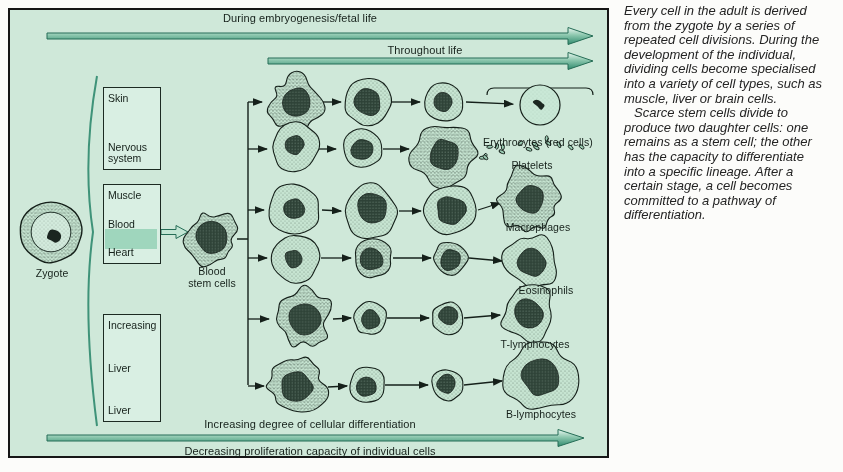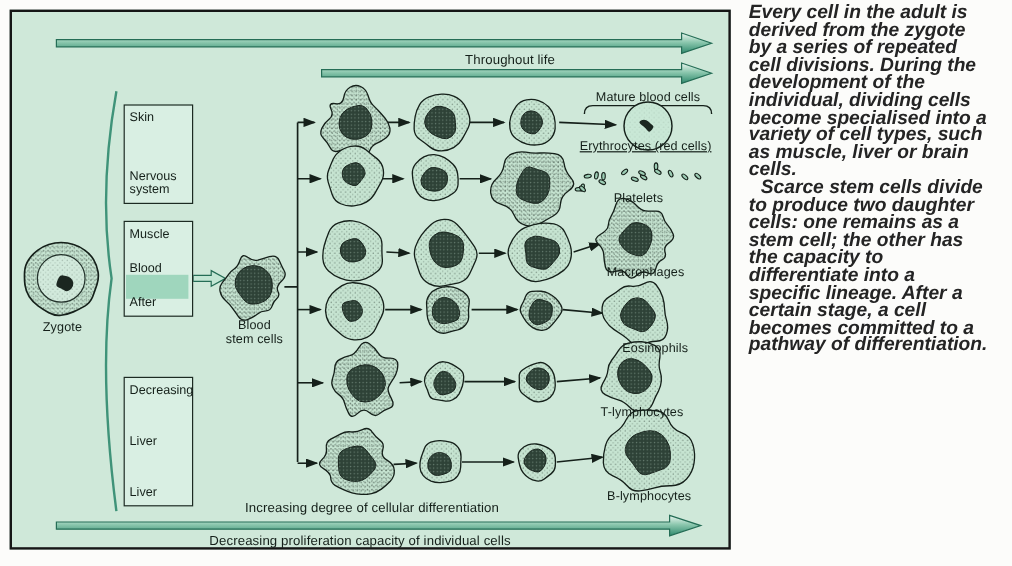--- a/index.html
+++ b/index.html
@@ -13,21 +13,21 @@
        text-align:center;letter-spacing:.1px;}
   .lbl.big{font-size:11px;}
   .obox{position:absolute;background:#d9efe3;border:1.5px solid #1c2a22;box-sizing:border-box;
         display:flex;flex-direction:column;justify-content:space-between;
         padding:5px 4px;font-size:10.5px;line-height:11px;color:#15201a;}
   .oitem{position:relative;z-index:2;}
   #blood-hl{position:absolute;left:1px;top:44px;width:52px;height:20px;
             background:#9fd6bd;z-index:1;}
   
   #caption{position:absolute;left:624px;top:4px;width:200px;color:#242424;
-           font-size:16px;line-height:14.6px;font-weight:bold;font-style:italic;}
+           font-size:13px;line-height:14.6px;font-weight:normal;font-style:italic;}
   #caption p{margin:0;}
   #caption p.ind{text-indent:10px;}
 </style>
 </head>
 <body>
 
 <div id="stage">
   <div id="panel" style="background: rgb(207, 232, 217);">
     <svg id="figsvg" viewBox="0 0 596 445">
         <defs>
@@ -277,53 +277,53 @@
           <ellipse cx="487.0" cy="136.2" rx="3" ry="1.5" transform="rotate(99 487.0 136.2)" fill="#9ccdb4" stroke="#15201a" stroke-width="0.9"></ellipse>
           <ellipse cx="538.2" cy="133.2" rx="3" ry="1.5" transform="rotate(31 538.2 133.2)" fill="#9ccdb4" stroke="#15201a" stroke-width="0.9"></ellipse>
           <ellipse cx="571.5" cy="136.8" rx="3" ry="1.5" transform="rotate(42 571.5 136.8)" fill="#9ccdb4" stroke="#15201a" stroke-width="0.9"></ellipse>
           <ellipse cx="525.0" cy="134.3" rx="3" ry="1.5" transform="rotate(28 525.0 134.3)" fill="#9ccdb4" stroke="#15201a" stroke-width="0.9"></ellipse>
           <ellipse cx="548.9" cy="134.7" rx="3" ry="1.5" transform="rotate(63 548.9 134.7)" fill="#9ccdb4" stroke="#15201a" stroke-width="0.9"></ellipse>
           <ellipse cx="475.4" cy="147.4" rx="3" ry="1.5" transform="rotate(43 475.4 147.4)" fill="#9ccdb4" stroke="#15201a" stroke-width="0.9"></ellipse>
           <ellipse cx="560.7" cy="137.4" rx="3" ry="1.5" transform="rotate(42 560.7 137.4)" fill="#9ccdb4" stroke="#15201a" stroke-width="0.9"></ellipse>
         </g>
       </svg>
 
+    <div class="lbl big" style="left:150px;top:3px;width:280px;">During embryogenesis/fetal life</div>
     <div class="lbl big" style="left:345px;top:35px;width:140px;">Throughout life</div>
 
     <div class="lbl" style="left:6px;top:258px;width:72px;text-align:center;">Zygote</div>
     <div class="lbl" style="left:168px;top:256px;width:68px;">
       <div>Blood</div>
       <div>stem cells</div>
     </div>
 
     <div class="obox" style="left:93px;top:77px;width:58px;height:83px;gap:36px;">
       <div class="oitem">Skin</div>
       <div class="oitem">Nervous system</div>
     </div>
     <div class="obox" style="left:93px;top:174px;width:58px;height:80px;">
       <div id="blood-hl" style="background: rgb(159, 214, 189);"></div>
       <div class="oitem">Muscle</div>
       <div class="oitem">Blood</div>
-      <div class="oitem">After</div>
+      <div class="oitem">Heart</div>
     </div>
     <div class="obox" style="left:93px;top:304px;width:58px;height:108px;">
-      <div class="oitem">Decreasing</div>
+      <div class="oitem">Increasing</div>
       <div class="oitem">Liver</div>
       <div class="oitem">Liver</div>
     </div>
 
-    <div class="lbl" style="left:455px;top:66px;width:150px;">Mature blood cells</div>
-    <div class="lbl" style="left:448px;top:107px;width:160px;text-decoration:underline;">Erythrocytes (red cells)</div>
+    <div class="lbl" style="left:448px;top:127px;width:160px;">Erythrocytes (red cells)</div>
     <div class="lbl" style="left:472px;top:150px;width:100px;">Platelets</div>
     <div class="lbl" style="left:466px;top:275px;width:140px;">Eosinophils</div>
     <div class="lbl" style="left:458px;top:212px;width:140px;">Macrophages</div>
     <div class="lbl" style="left:455px;top:329px;width:140px;text-align:center;">T-lymphocytes</div>
     <div class="lbl" style="left:460px;top:399px;width:142px;">B-lymphocytes</div>
 
     <div class="lbl big" style="left:140px;top:409px;width:320px;">Increasing degree of cellular differentiation</div>
-    <div class="lbl big" style="left:110px;top:436px;width:360px;">Decreasing proliferation capacity of individual cells</div>
+    <div class="lbl big" style="left:120px;top:436px;width:360px;">Decreasing proliferation capacity of individual cells</div>
   </div>
 
   <div id="caption">
     <p>Every cell in the adult is derived from the zygote by a series of repeated cell divisions. During the development of the individual, dividing cells become specialised into a variety of cell types, such as muscle, liver or brain cells.</p>
     <p class="ind">Scarce stem cells divide to produce two daughter cells: one remains as a stem cell; the other has the capacity to differentiate into a specific lineage. After a certain stage, a cell becomes committed to a pathway of differentiation.</p>
   </div>
 </div>
 
 </body></html>

